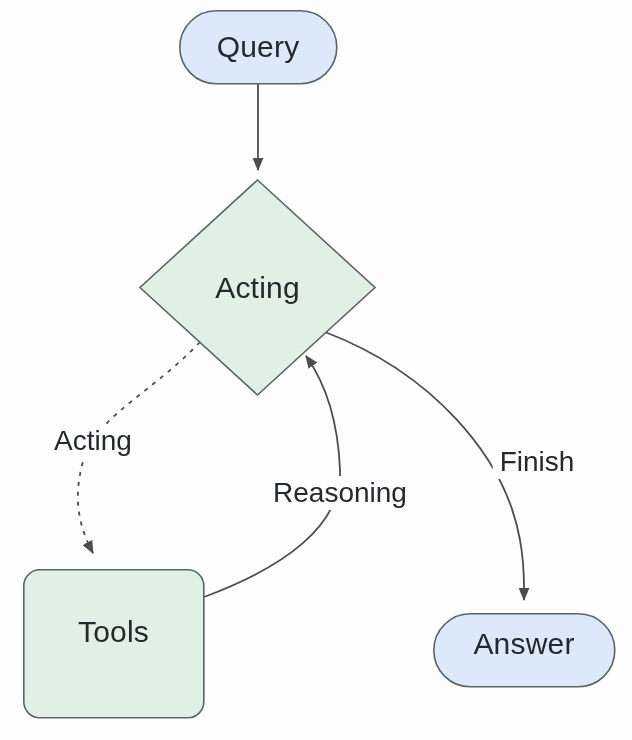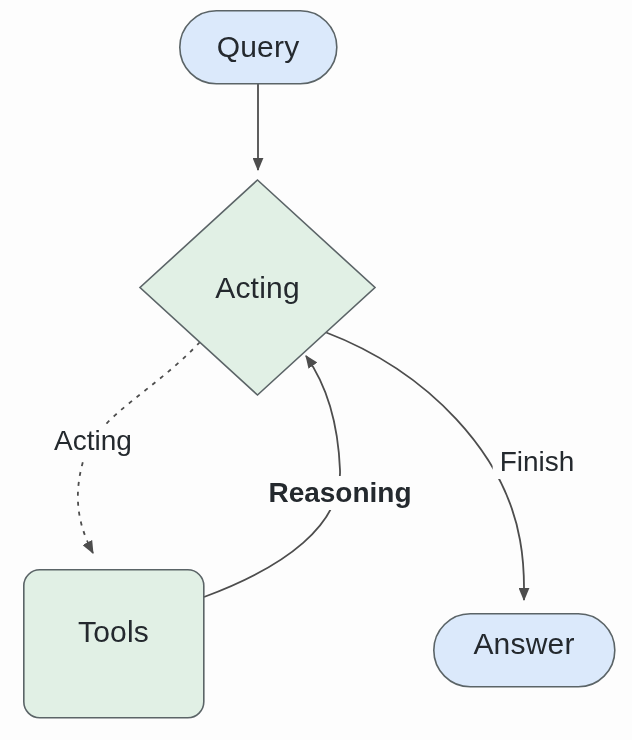--- a/index.html
+++ b/index.html
@@ -83,17 +83,17 @@
   <div class="label node-label" style="left:179px; top:10px; width:158px; height:74px;">Query</div>
 
   <div class="label node-label" style="left:140px; top:180px; width:235px; height:215px;">Acting</div>
 
   <div class="label node-label" style="left:23px; top:569px; width:181px; height:125px;">Tools</div>
 
   <div class="label node-label" style="left:433px; top:613px; width:182px; height:62px;">Answer</div>
 
   <div class="label edge-label" style="left:93px; top:441px;">Acting</div>
 
-  <div class="label edge-label" style="left:340px; top:493px;font-weight:bold;">Reasoning</div>
+  <div class="label edge-label" style="left:340px; top:493px;">Reasoning</div>
 
   <div class="label edge-label" style="left:537px; top:430px;margin-top:32px;">Finish</div>
 
 </div>
 
 </body></html>

